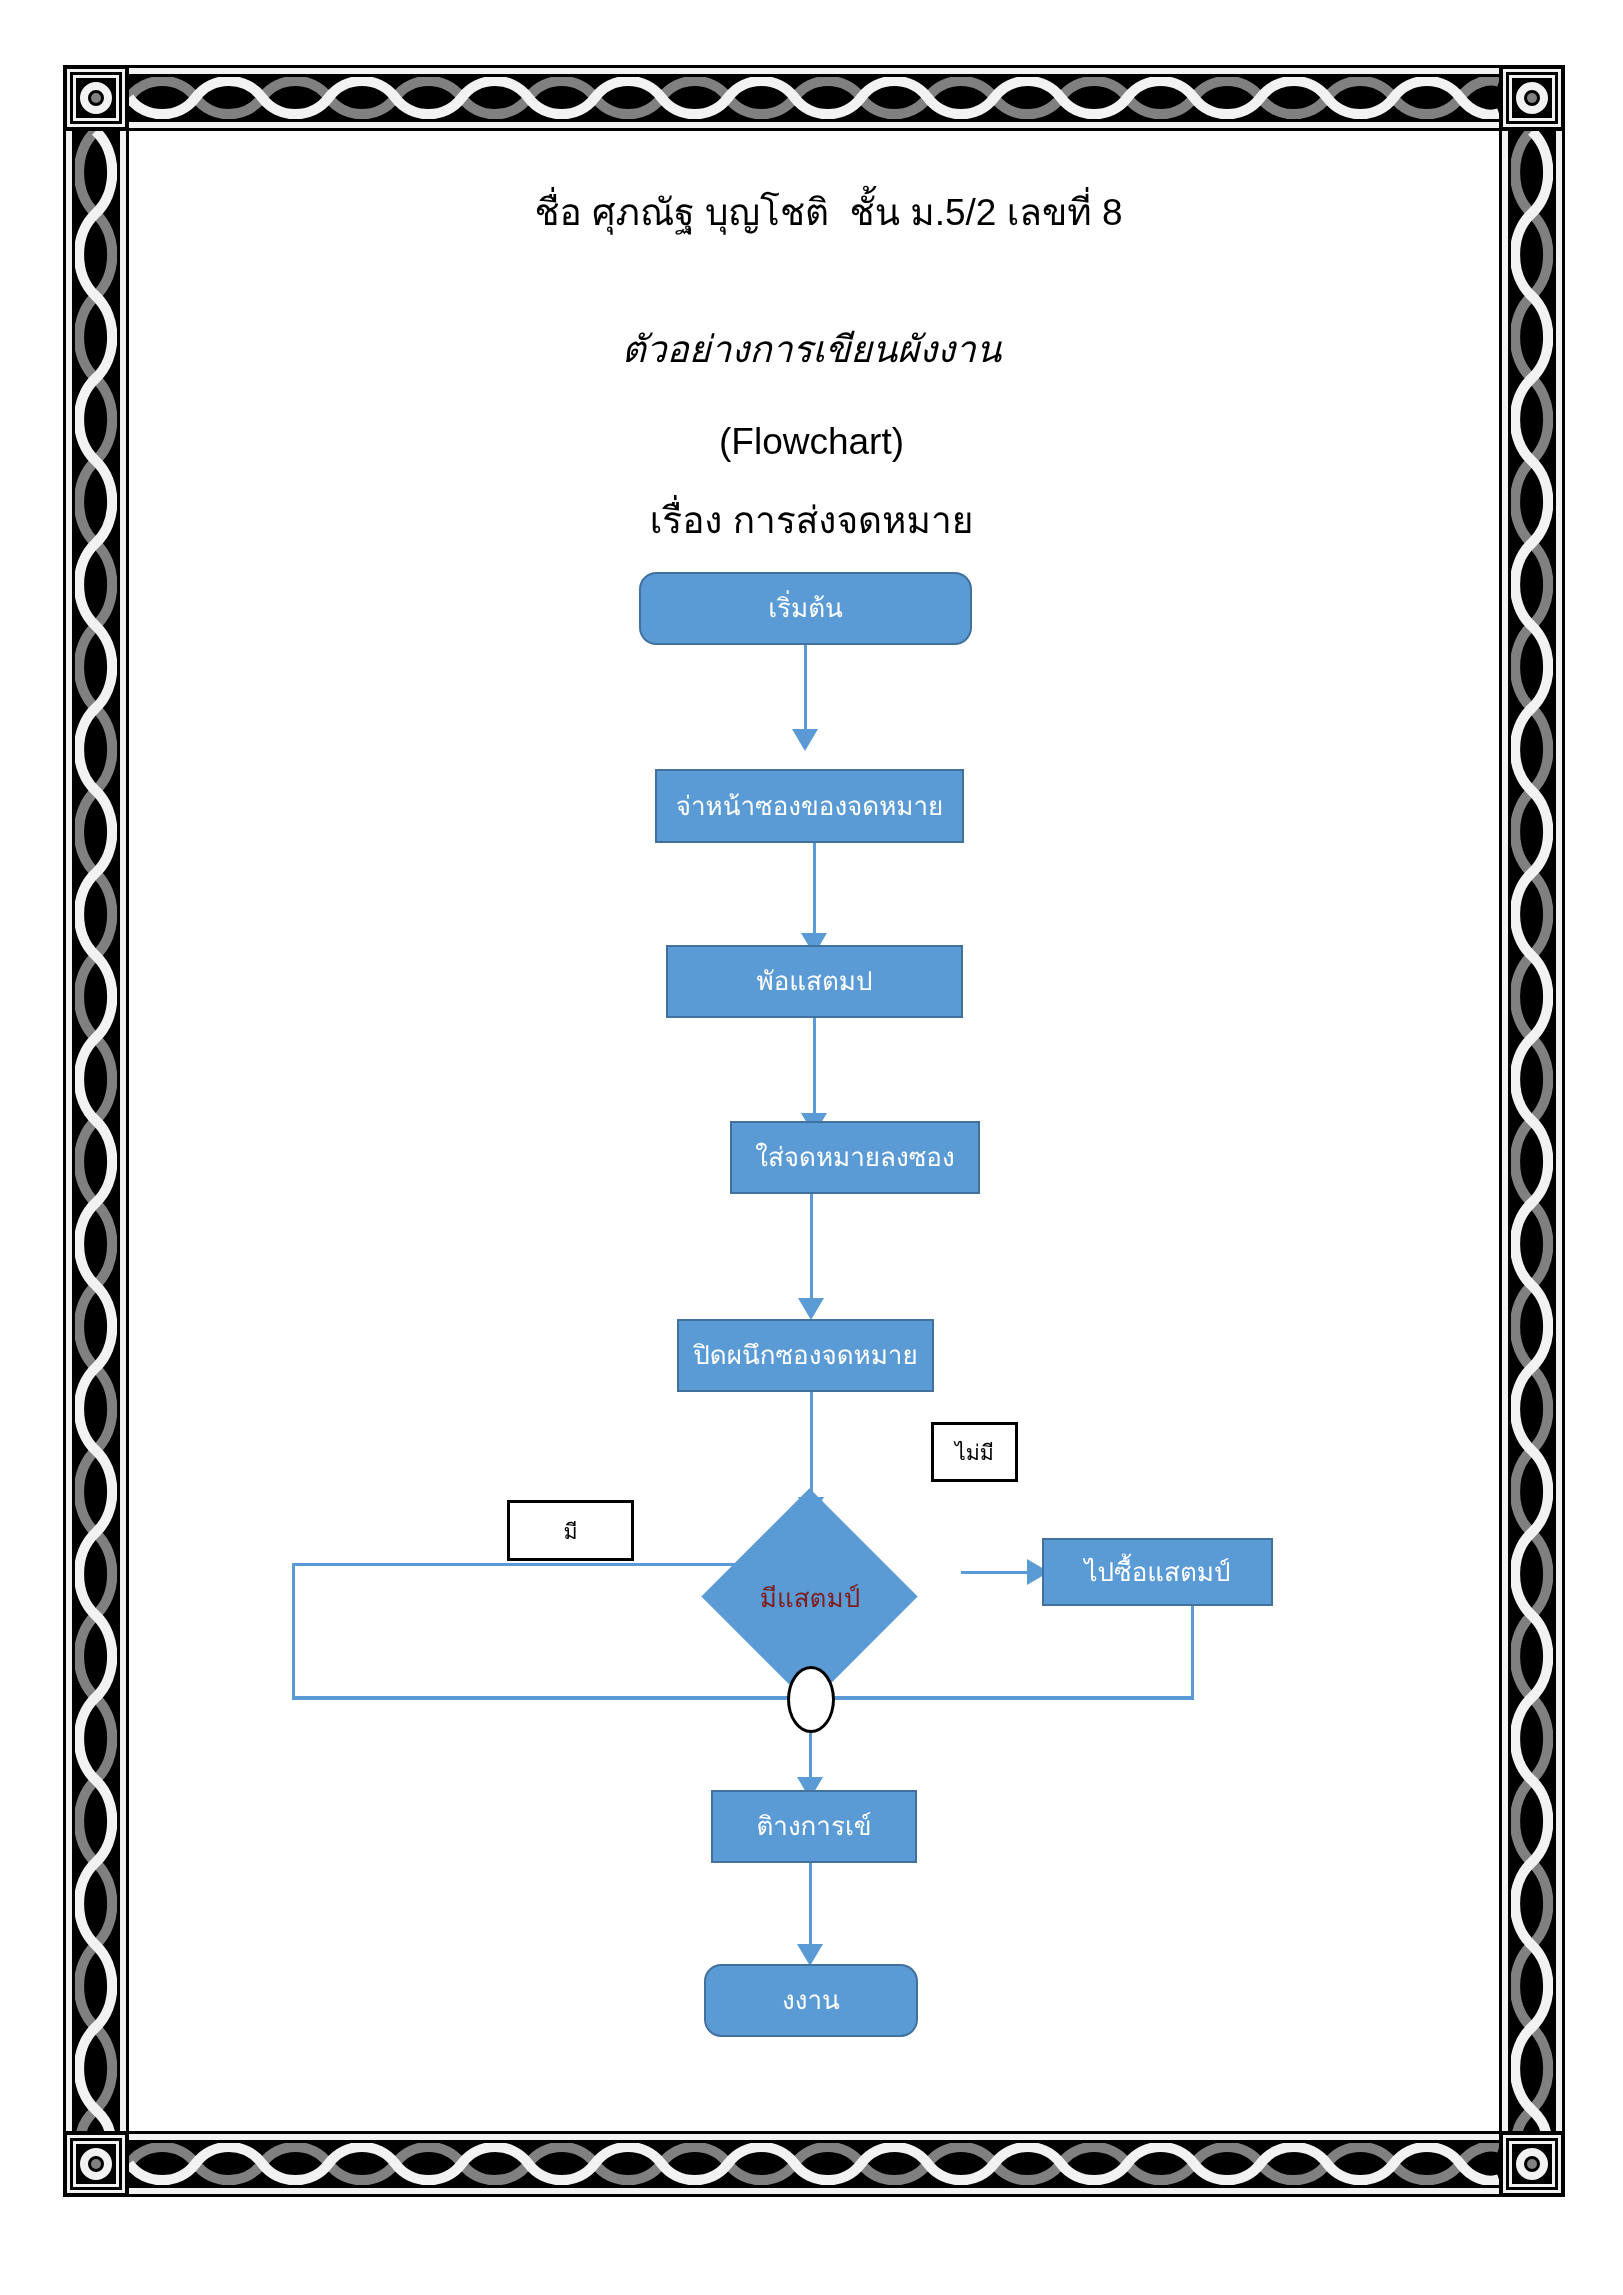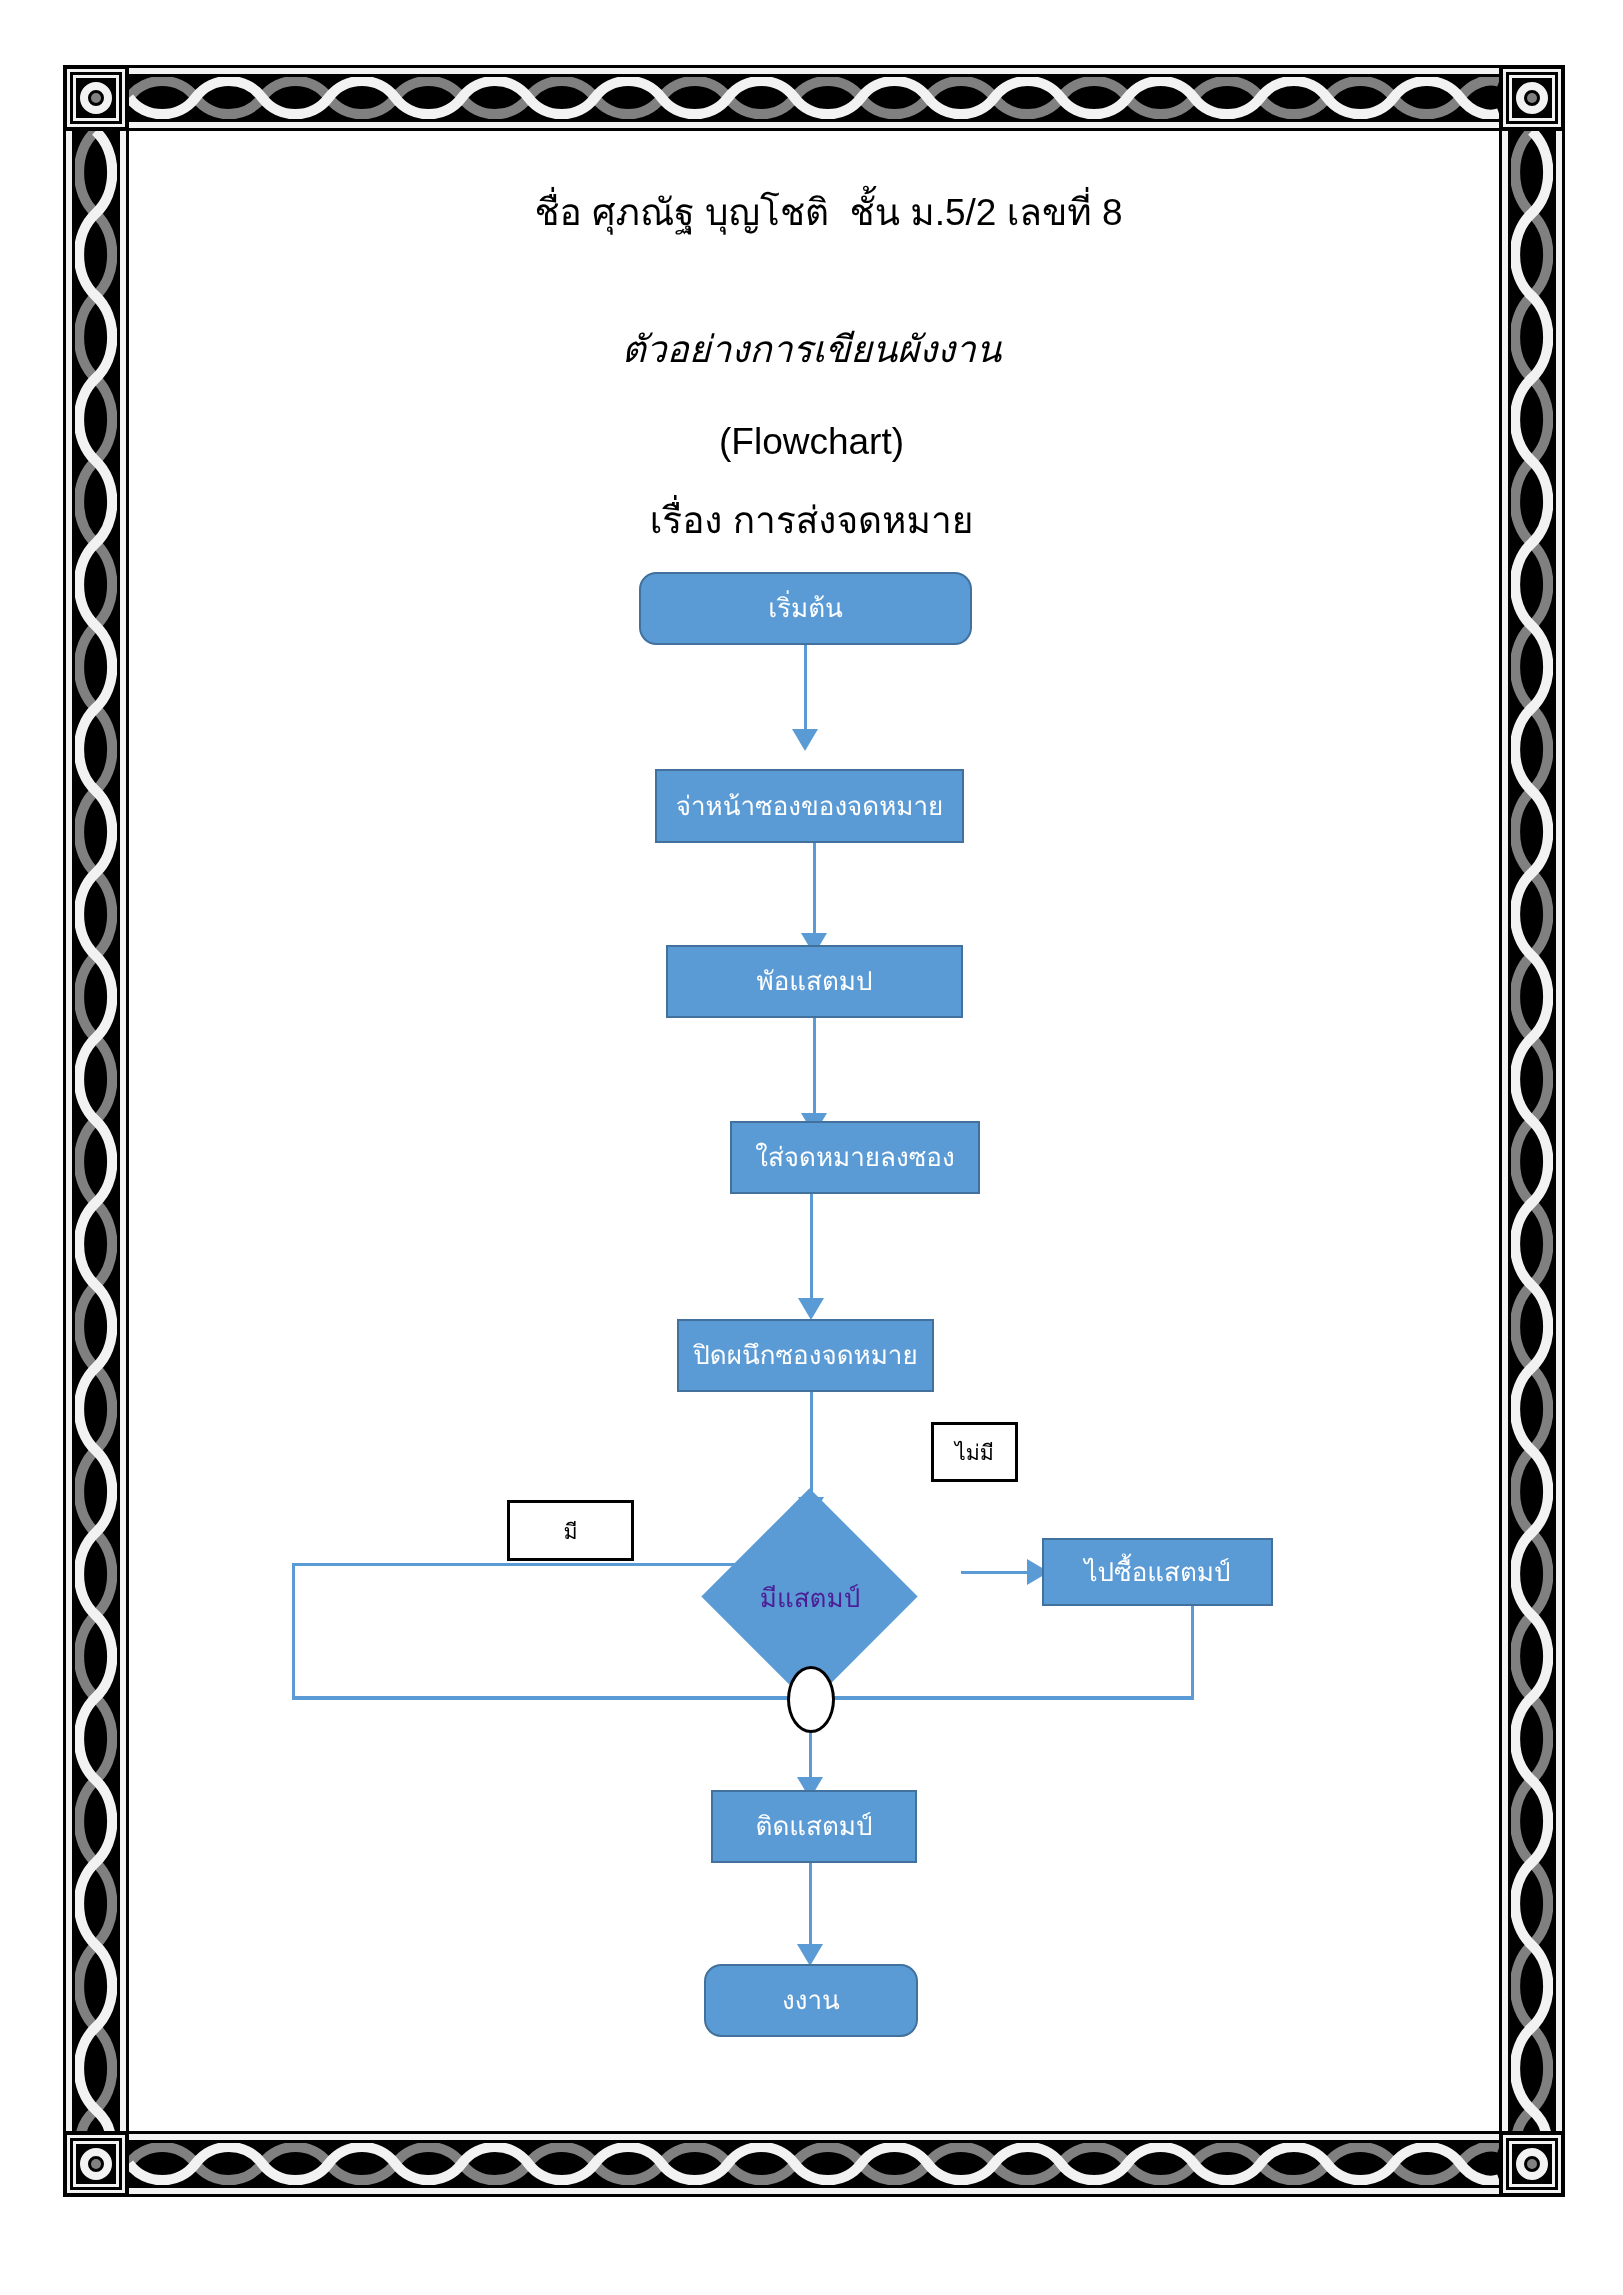--- a/index.html
+++ b/index.html
@@ -161,21 +161,21 @@
   .node.process { border-radius: 0; }
 
   .diamond {
     position: absolute;
     background: #5B9BD5;
     transform: rotate(45deg);
     box-sizing: border-box;
   }
   .diamond-label {
     position: absolute;
-    color: #4c1d95;
+    color: #7f1d1d;
     font-size: 26px;
     display: flex;
     align-items: center;
     justify-content: center;
     text-align: center;
   }
 
   .label-box {
     position: absolute;
     background: #ffffff;
@@ -349,21 +349,21 @@
     <div class="node process" style="left:1042px; top:1538px; width:231px; height:68px;">ไปซื้อแสตมป์</div>
 
     <div class="conn-line conn-v" style="left:1191px; top:1606px; width:3.2px; height:94px;"></div>
     <div class="conn-line conn-h" style="left:808px; top:1696px; width:386px; height:4px;"></div>
 
     <div class="connector-circle" style="left:787px; top:1666px; width:48px; height:67px;"></div>
 
     <div class="conn-line conn-v" style="left:809px; top:1733px; width:3.2px; height:49px;"></div>
     <div class="arrow-down" style="left:797px; top:1777px;"></div>
 
-    <div class="node process" style="left:711px; top:1790px; width:206px; height:73px;">ติดแสตมป์</div>
+    <div class="node process" style="left:711px; top:1790px; width:206px; height:73px;">ติางการเข์</div>
 
     <div class="conn-line conn-v" style="left:809px; top:1863px; width:3.2px; height:87px;"></div>
     <div class="arrow-down" style="left:797px; top:1944px;"></div>
 
     <div class="node terminator" style="left:704px; top:1964px; width:214px; height:73px;">งงาน</div>
 
   </div>
 </div>
 
 

